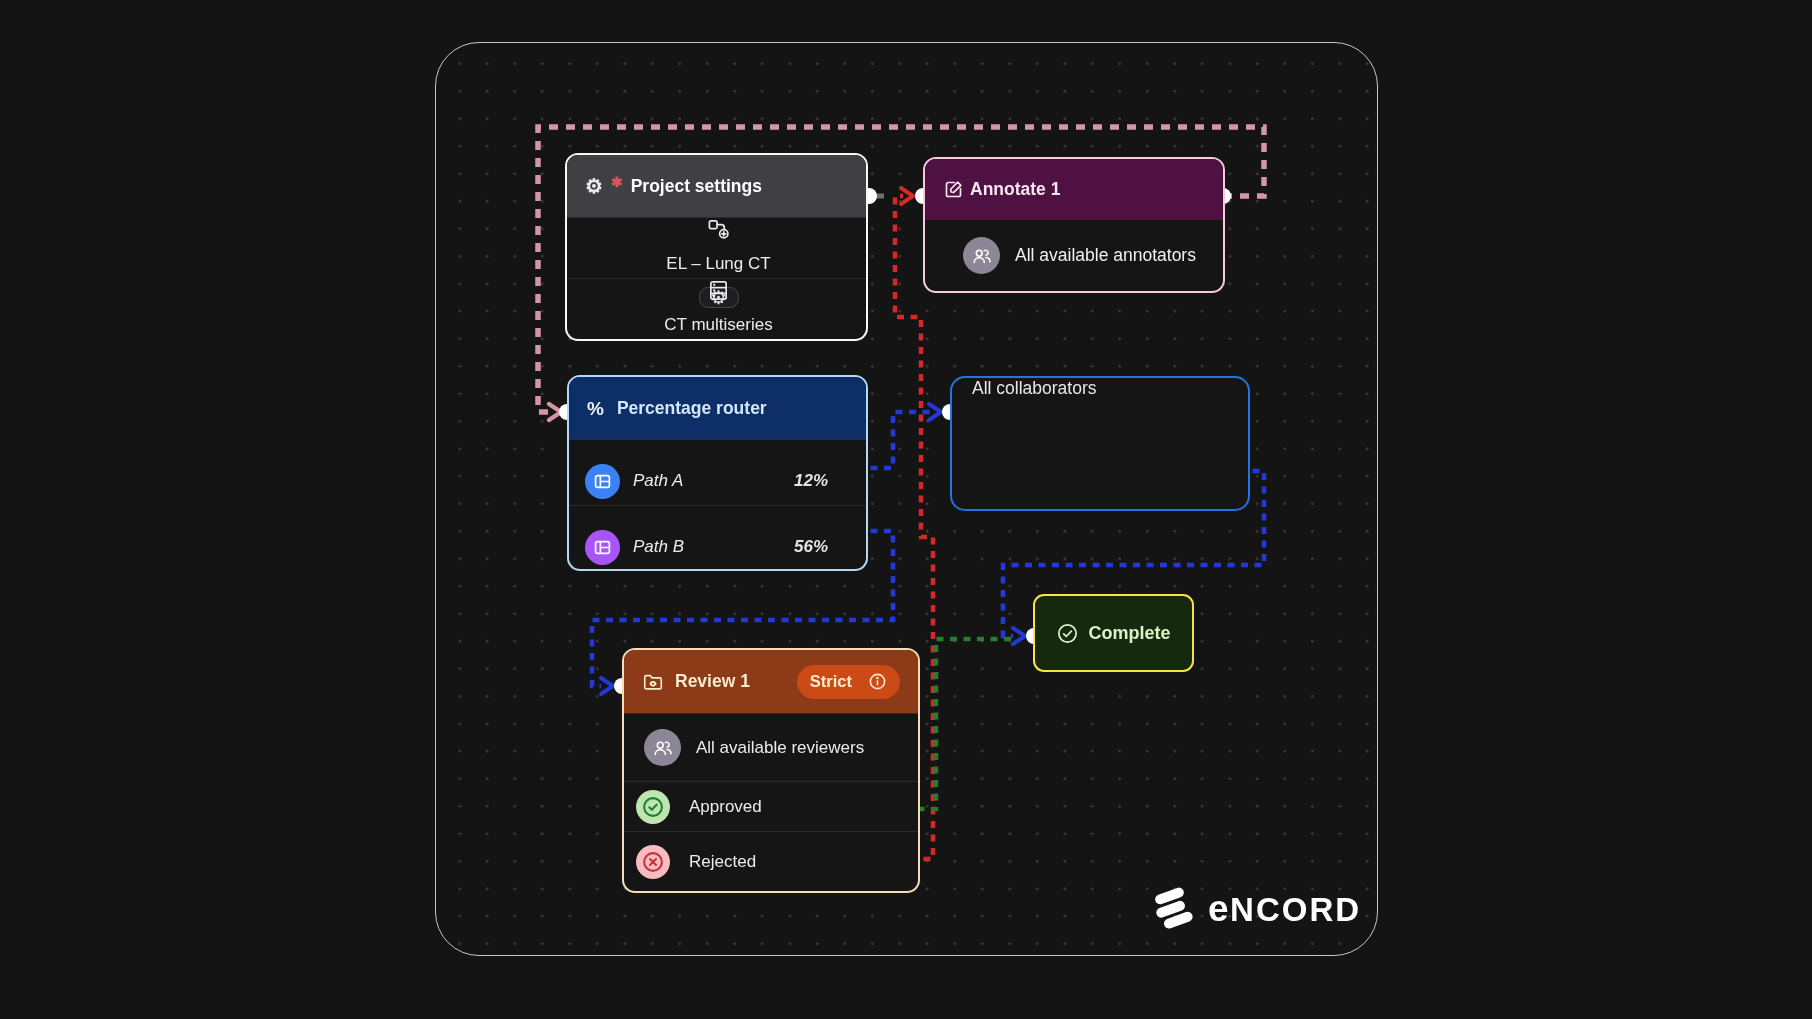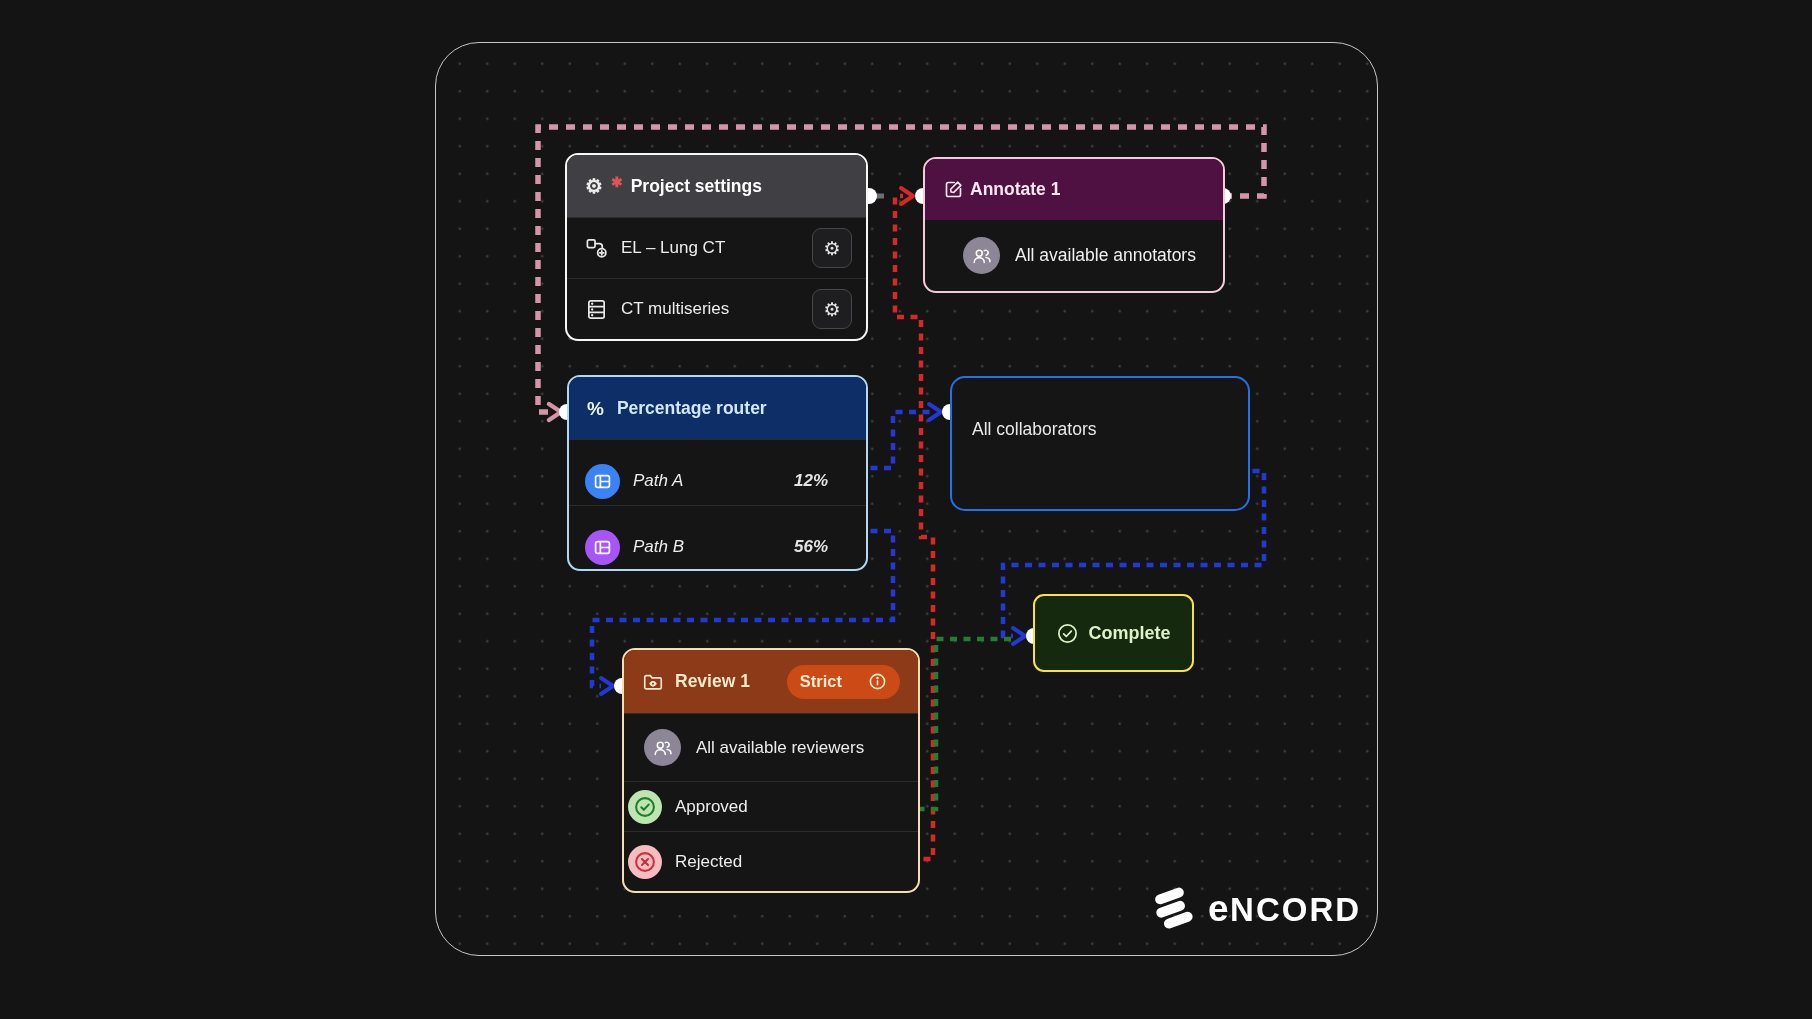--- a/index.html
+++ b/index.html
@@ -15,21 +15,21 @@
   .hdr{display:flex;align-items:center;gap:6px;padding:0 18px;font-weight:bold;font-size:17.5px;box-sizing:border-box;}
   .row{display:flex;align-items:center;gap:13px;padding:0 16px;box-sizing:border-box;font-size:17px;color:#ececec;}
   .divider-top{border-top:1px solid #2c2c2c;}
   .glyph{line-height:1;}
 
   
   .ps{left:565px;top:153px;width:303px;height:188px;border:2px solid #f7f7f7;}
   .ps .hdr{height:62px;background:#3f3f44;color:#ffffff;gap:8px;}
   .ps .hdr .gear{font-size:20px;color:#ececec;}
   .ps .req{color:#e05454;font-size:14px;margin-top:-8px;}
-  .ps .row{height:61px;padding:0 14px 0 18px;}
+  .ps .row{height:61px;padding:0 14px 0 18px;flex-direction:column;}
   .ps .row .lbl{flex:1;}
   .gearbtn{width:38px;height:38px;border-radius:9px;background:#1e1e20;border:1.5px solid #47474b;
            display:flex;align-items:center;justify-content:center;color:#e3e3e3;font-size:19px;}
   .rowicon{color:#e8e8e8;display:flex;}
 
   
   .an{left:923px;top:157px;width:302px;height:136px;border:2px solid #f5cadb;}
   .an .hdr{height:61px;background:#4f1042;color:#f9e6f1;}
   .an .body{display:flex;align-items:center;gap:15px;height:71px;padding:0 18px;font-size:17.5px;color:#f0f0f0;margin-left:20px;}
   .avatar{width:37px;height:37px;border-radius:50%;background:#8d8696;display:flex;align-items:center;justify-content:center;color:#fff;flex:none;}
@@ -40,33 +40,33 @@
   .pr .hdr .pct{font-size:19px;color:#e9f2fd;font-weight:bold;}
   .pr .row{height:66px;padding:17px 38px 0 16px;font-style:italic;}
   .pr .val{margin-left:auto;font-weight:600;color:#e3e3e3;}
   .pathdot{width:35px;height:35px;border-radius:50%;display:flex;align-items:center;justify-content:center;color:#fff;flex:none;}
   .pd-blue{background:#3b82f6;} .pd-purple{background:#a855f7;}
 
   
   .cr{left:950px;top:376px;width:300px;height:135px;border:2.5px solid #2273e8;border-radius:15px;}
   .cr .hdr{height:60px;background:#0c2a5e;color:#cfe3fb;}
   .cr .hdr svg{color:#b9d5f6;}
-  .cr .body{display:flex;align-items:center;height:70px;padding:16px 20px;font-size:17.5px;color:#e8e8e8;}
+  .cr .body{display:flex;align-items:flex-start;height:70px;padding:0 20px;font-size:17.5px;color:#e8e8e8;}
 
   
   .cp{left:1033px;top:594px;width:161px;height:78px;border:2px solid #fde047;border-radius:11px;background:#15290e;
       display:flex;align-items:center;justify-content:center;gap:9px;color:#ddf3c7;font-weight:bold;font-size:18px;}
 
   
   .rv{left:622px;top:648px;width:298px;height:245px;border:2px solid #f4deb6;}
   .rv .hdr{height:63px;background:#8c3a17;color:#f8eaca;gap:11px;}
-  .badge{display:flex;align-items:center;gap:26px;background:#cb4a15;border-radius:18px;height:34px;padding:0 13px;
+  .badge{display:flex;align-items:center;gap:16px;background:#cb4a15;border-radius:18px;height:34px;padding:0 13px;
          color:#ffeccf;font-weight:bold;font-size:16.5px;margin-left:auto;}
   .rv .row-people{height:68px;gap:15px;padding:0 20px;}
-  .rv .row-out{height:50px;gap:13px;padding:0 4px;}
+  .rv .row-out{height:50px;gap:19px;padding:0 12px;}
   .rv .row-out.last{height:61px;}
   .okicon,.noicon{width:34px;height:34px;border-radius:50%;display:flex;align-items:center;justify-content:center;flex:none;}
   .okicon{background:#bce5b0;color:#1e7e2f;}
   .noicon{background:#f6bcbf;color:#c5343c;}
 
   
   .logo{position:absolute;left:1150px;top:886px;display:flex;align-items:center;gap:12px;color:#ffffff;}
   .logo .word{font-size:37px;font-weight:bold;letter-spacing:1.5px;}
   .logo .word .rest{text-transform:uppercase;font-size:33px;letter-spacing:2px;}
 </style>

